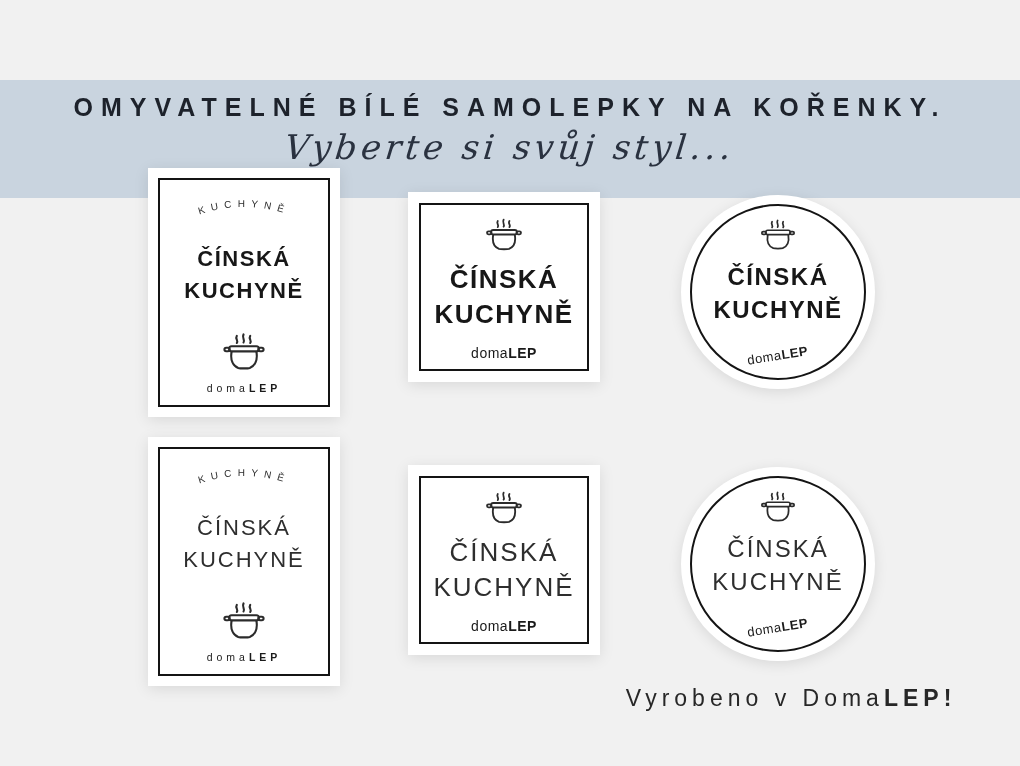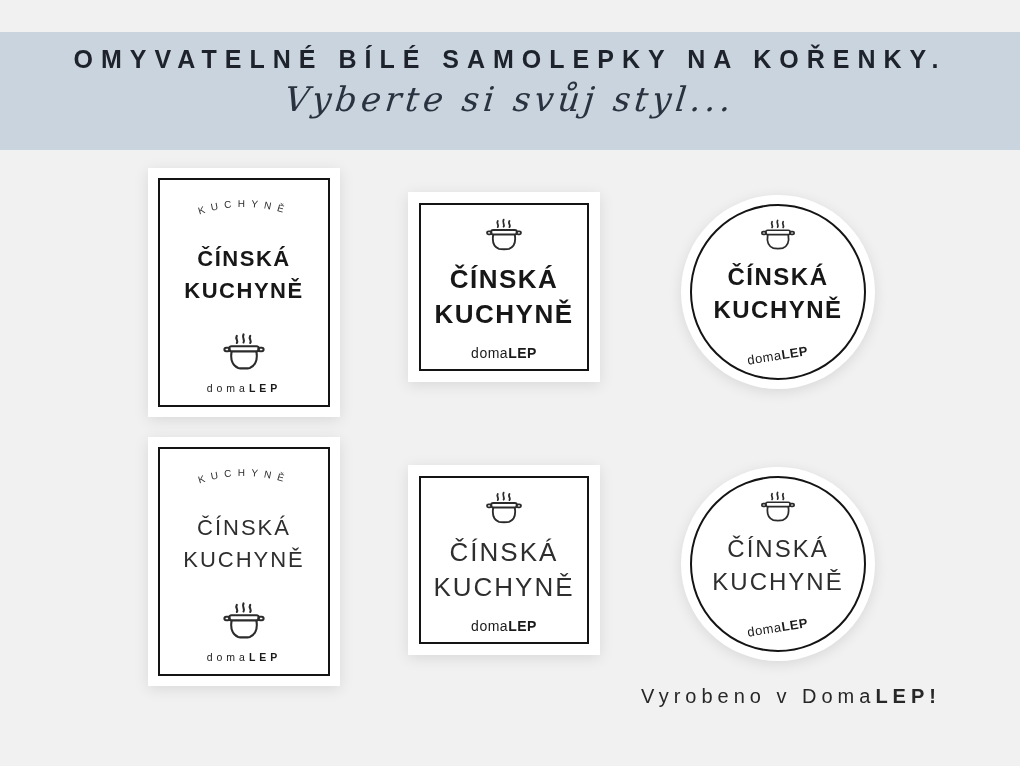--- a/index.html
+++ b/index.html
@@ -105,21 +105,21 @@
   .circle .pot{margin-top:8px;}
   .circle .l1{margin-top:9px;}
   .circle .l2{margin-top:9px;}
   .circle .brand{margin-top:auto;margin-bottom:16px;}
 
   
   .footer{
     position:absolute;
     left:611px;top:685px;width:360px;
     text-align:center;
-    font-size:20px;
+    font-size:23px;
     letter-spacing:5px;
     color:#272727;
     white-space:nowrap;
   }
   .footer b{font-weight:700;}
 </style>
 </head>
 <body style="background: rgb(241, 241, 241);">
 
 <div id="canvas" style="background: rgb(241, 241, 241);">
@@ -131,21 +131,21 @@
         <path class="steam" d="M23.5 12   C 25.6 9.8,  21.4 7.2, 23.5 3.6"></path>
         <path class="steam" d="M30.5 12.5 C 32.6 10.4, 28.4 8.4, 30.5 5.2"></path>
         <rect x="8.5" y="16" width="31" height="5.4" rx="2.6"></rect>
         <rect x="3.6" y="17.6" width="5.4" height="3.6" rx="1.8"></rect>
         <rect x="39" y="17.6" width="5.4" height="3.6" rx="1.8"></rect>
         <path d="M11 22 C 9.6 30.5, 12.6 36.5, 18 38.6 C 20 39.3, 28 39.3, 30 38.6 C 35.4 36.5, 38.4 30.5, 37 22"></path>
       </g>
     </defs>
   </svg>
 
-  <div class="banner" style="background: rgb(201, 212, 223);">
+  <div class="banner" style="background: rgb(201, 212, 223); margin-top: 48px;">
     <div class="banner-title">OMYVATELNÉ BÍLÉ SAMOLEPKY NA KOŘENKY.</div>
     <div class="banner-subtitle">Vyberte si svůj styl...</div>
   </div>
 
   <div class="sticker rect bold" style="left:148px;top:168px;width:192px;height:249px;">
     <div class="frame">
       <svg class="arc-svg" viewBox="0 0 150 40">
         <defs>
             <path id="arc1" d="M 8 36 Q 75 2 142 36" fill="none"></path>
           </defs>

